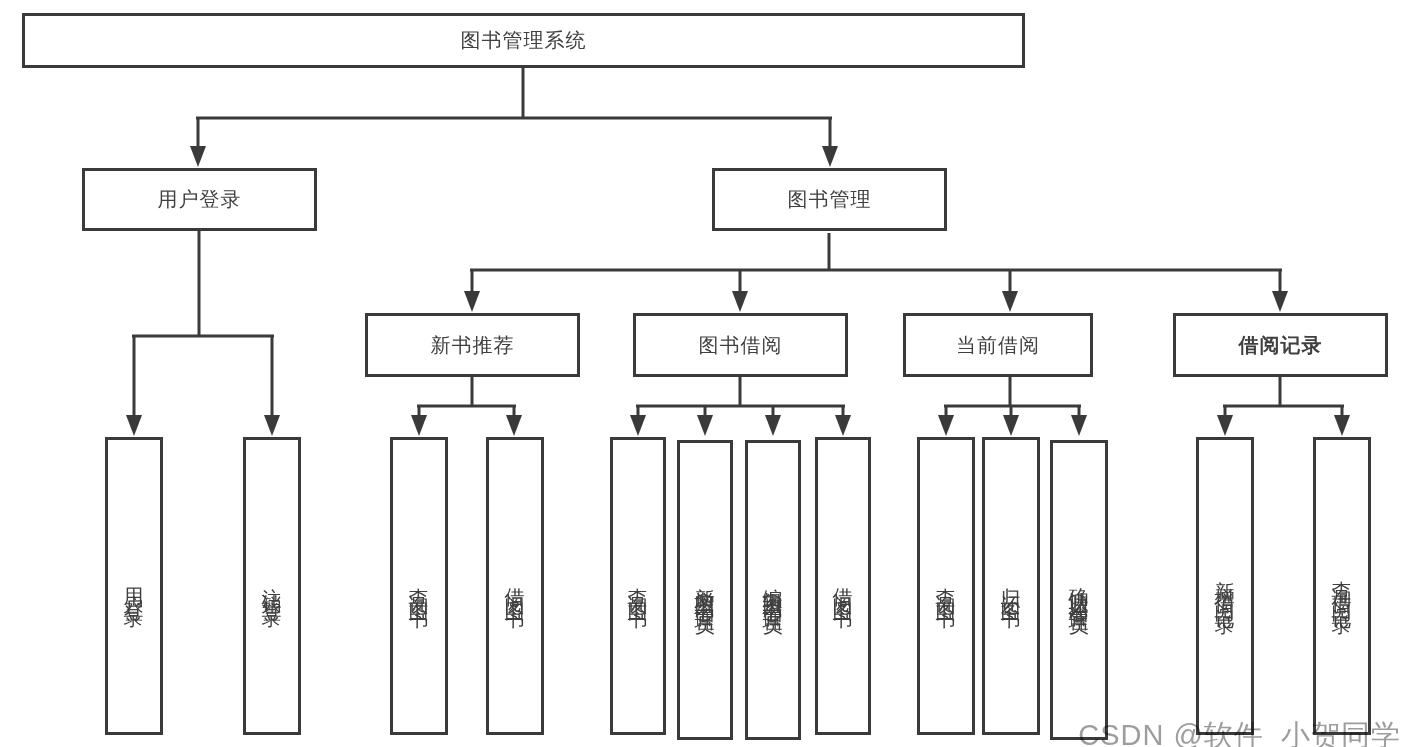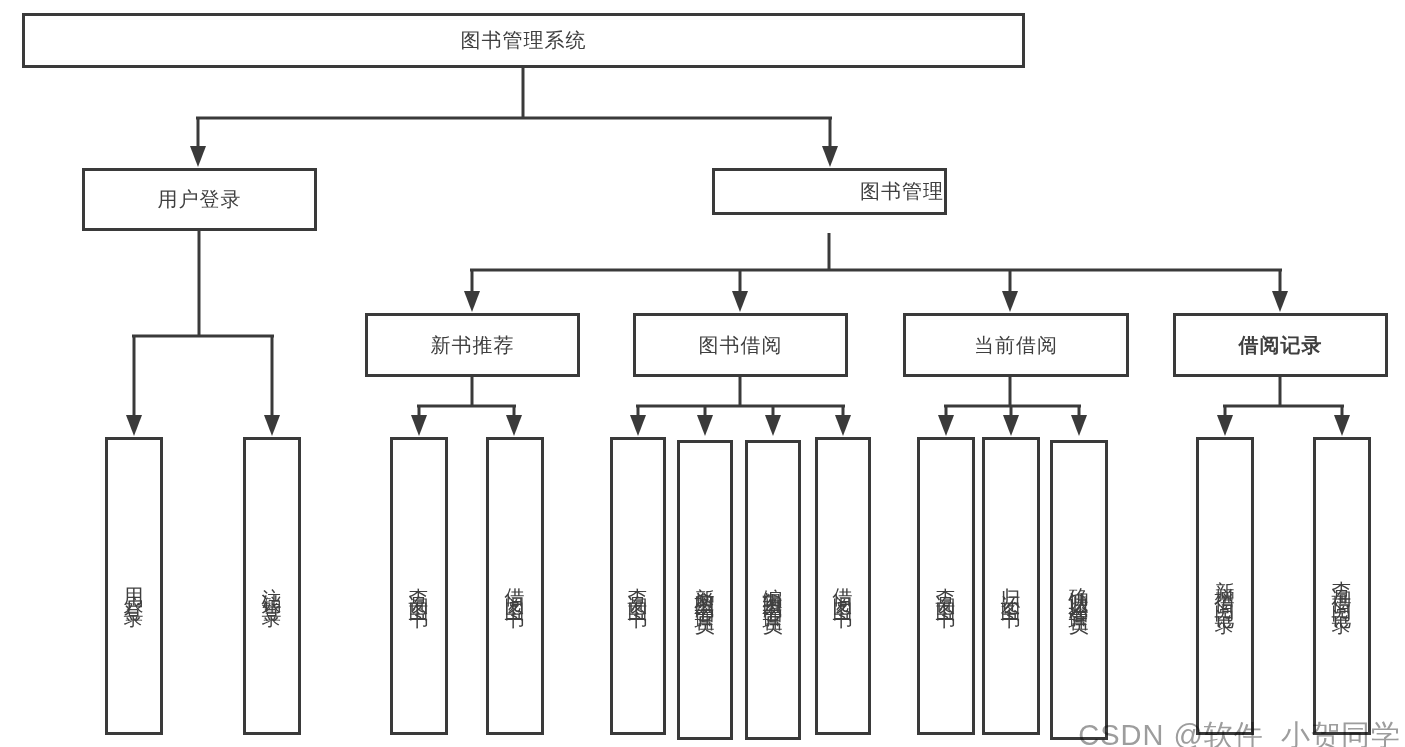--- a/index.html
+++ b/index.html
@@ -121,31 +121,31 @@
     <polygon points="1342,436 1334,415 1350,415"></polygon>
   </svg>
 
   <div class="box h" style="left:22px; top:13px; width:1003px; height:55px;">
     <span>图书管理系统</span>
   </div>
 
   <div class="box h" style="left:82px; top:168px; width:235px; height:63px;">
     <span>用户登录</span>
   </div>
-  <div class="box h" style="left:712px; top:168px; width:235px; height:47px;justify-content:flex-end;">
+  <div class="box h" style="left:712px; top:168px; width:235px; height:63px;">
     <span>图书管理</span>
   </div>
 
   <div class="box h" style="left:633px; top:313px; width:215px; height:64px;">
     <span>图书借阅</span>
   </div>
   <div class="box h" style="left:365px; top:313px; width:215px; height:64px;">
     <span>新书推荐</span>
   </div>
-  <div class="box h" style="left:903px; top:313px; width:226px; height:64px;">
+  <div class="box h" style="left:903px; top:313px; width:190px; height:64px;">
     <span>当前借阅</span>
   </div>
   <div class="box h" style="left:1173px; top:313px; width:215px; height:64px;font-weight:bold;">
     <span>借阅记录</span>
   </div>
 
   <div class="box v" style="left:105px; top:437px; width:58px; height:298px;">
     <span>用户登录</span>
   </div>
   <div class="box v" style="left:243px; top:437px; width:58px; height:298px;">

